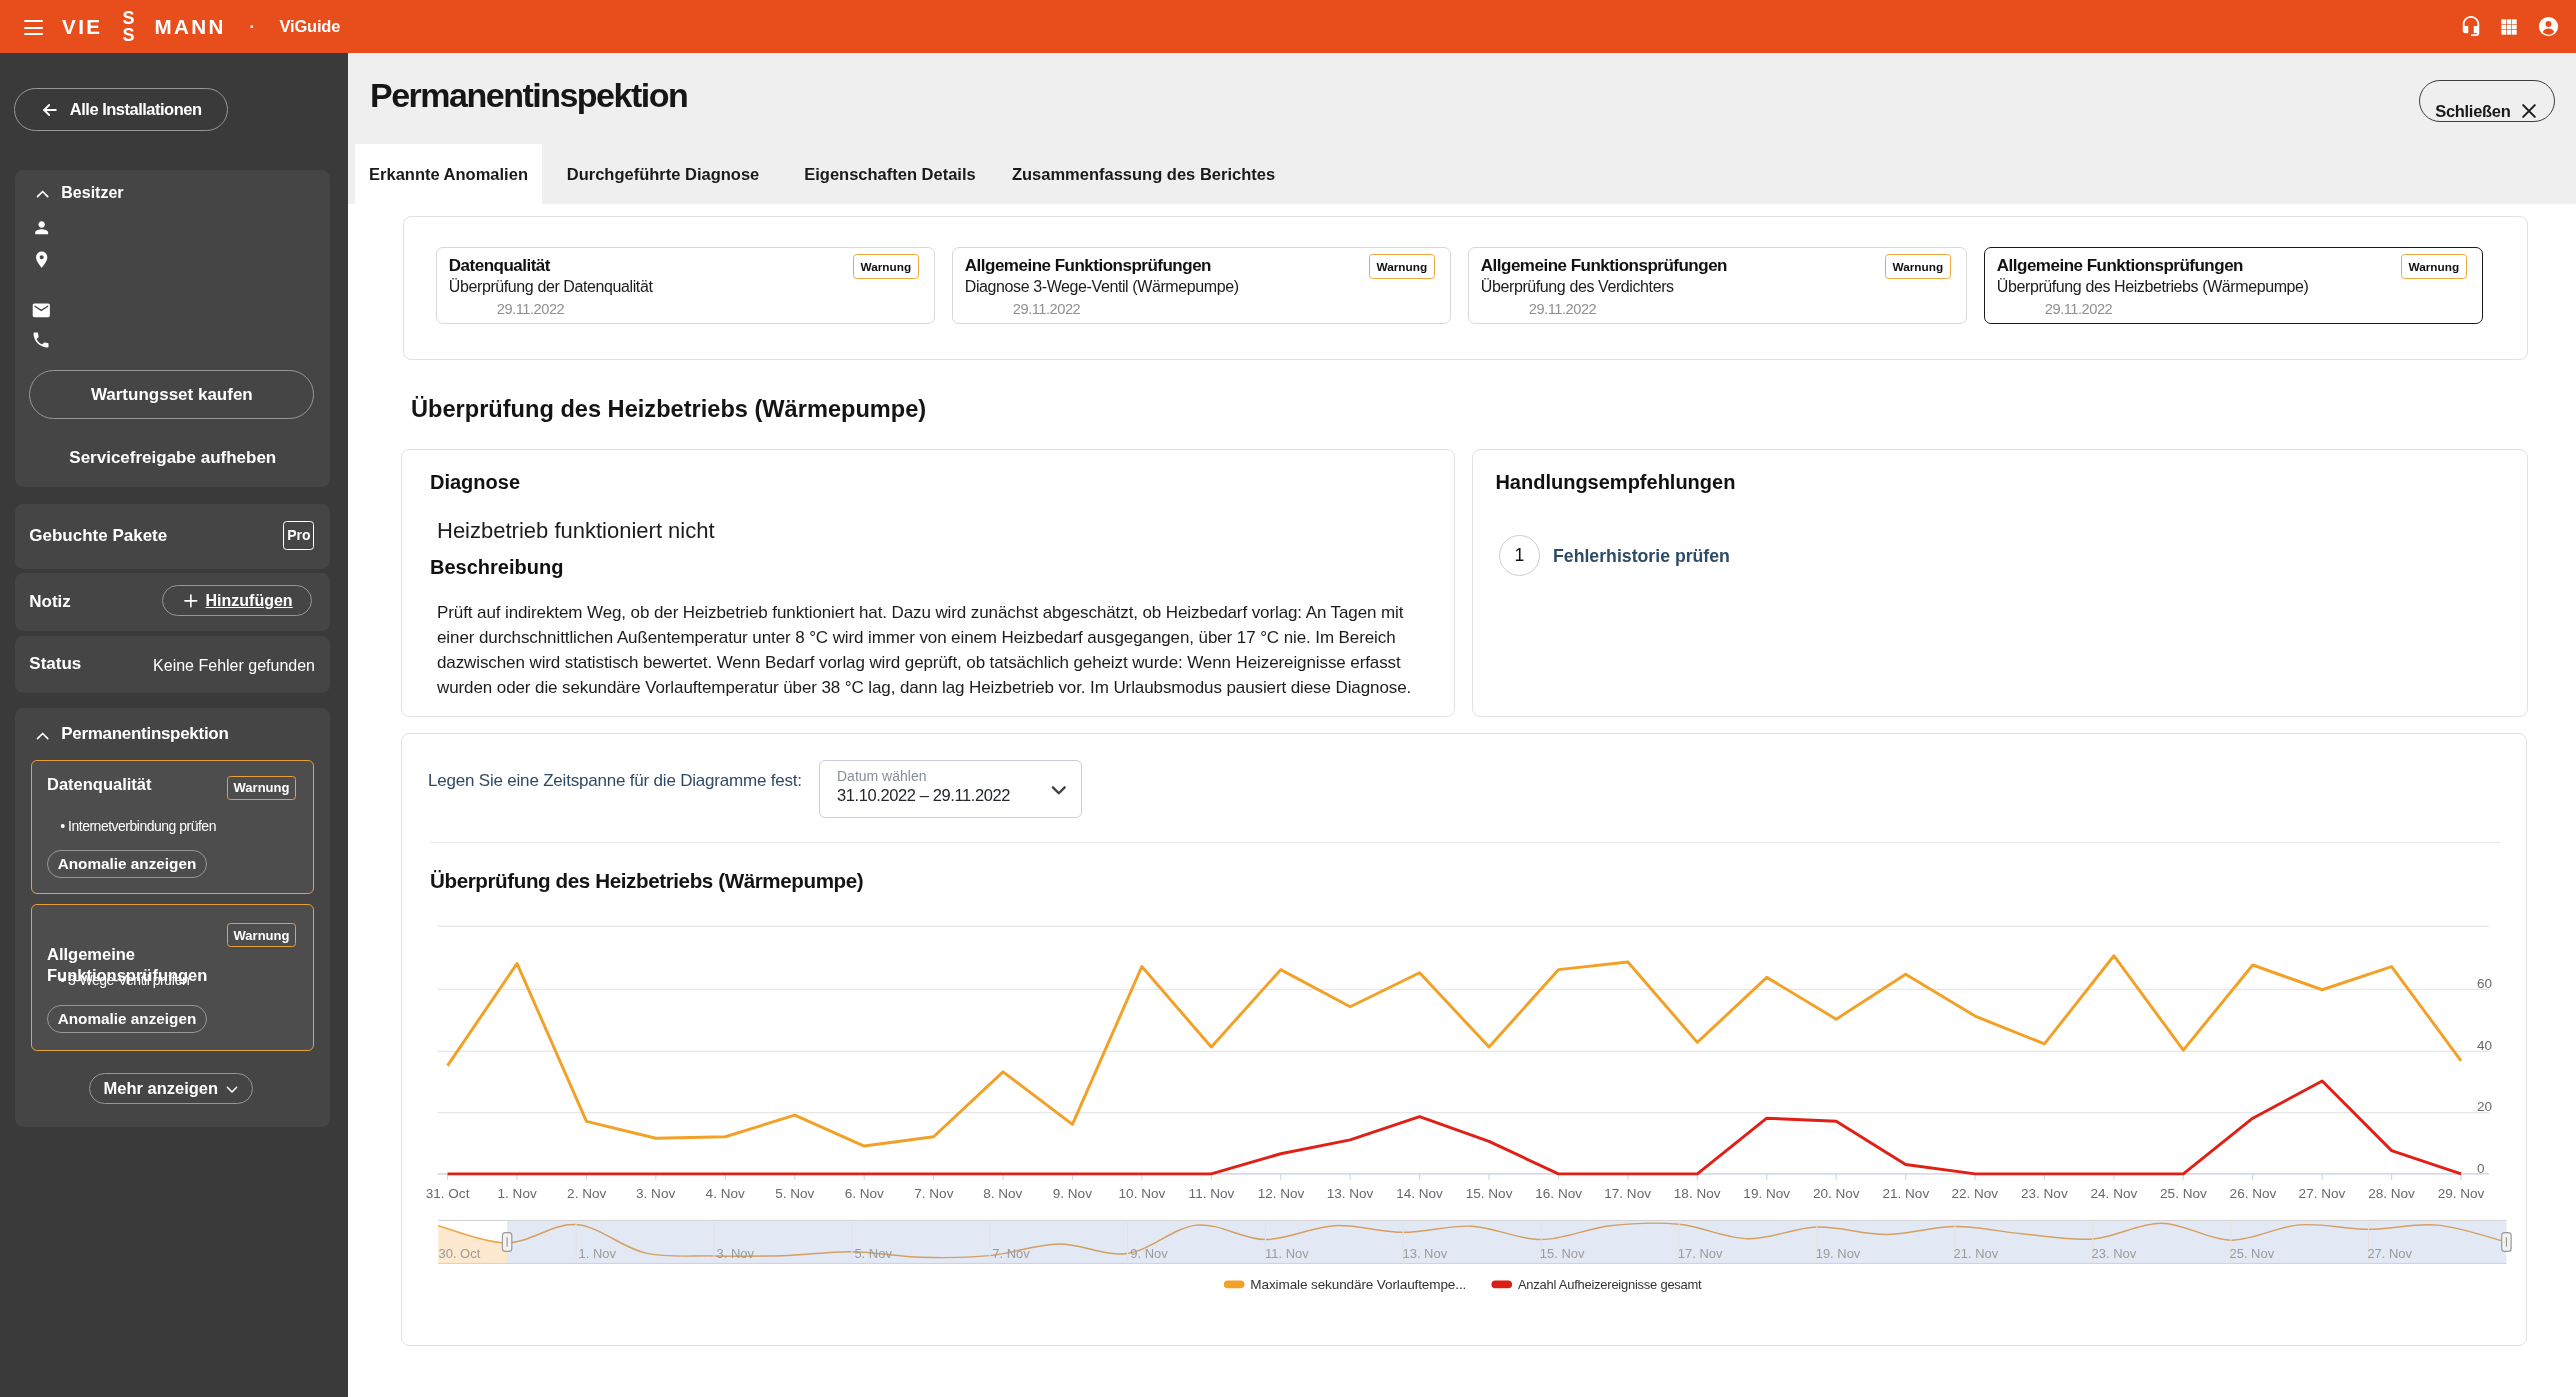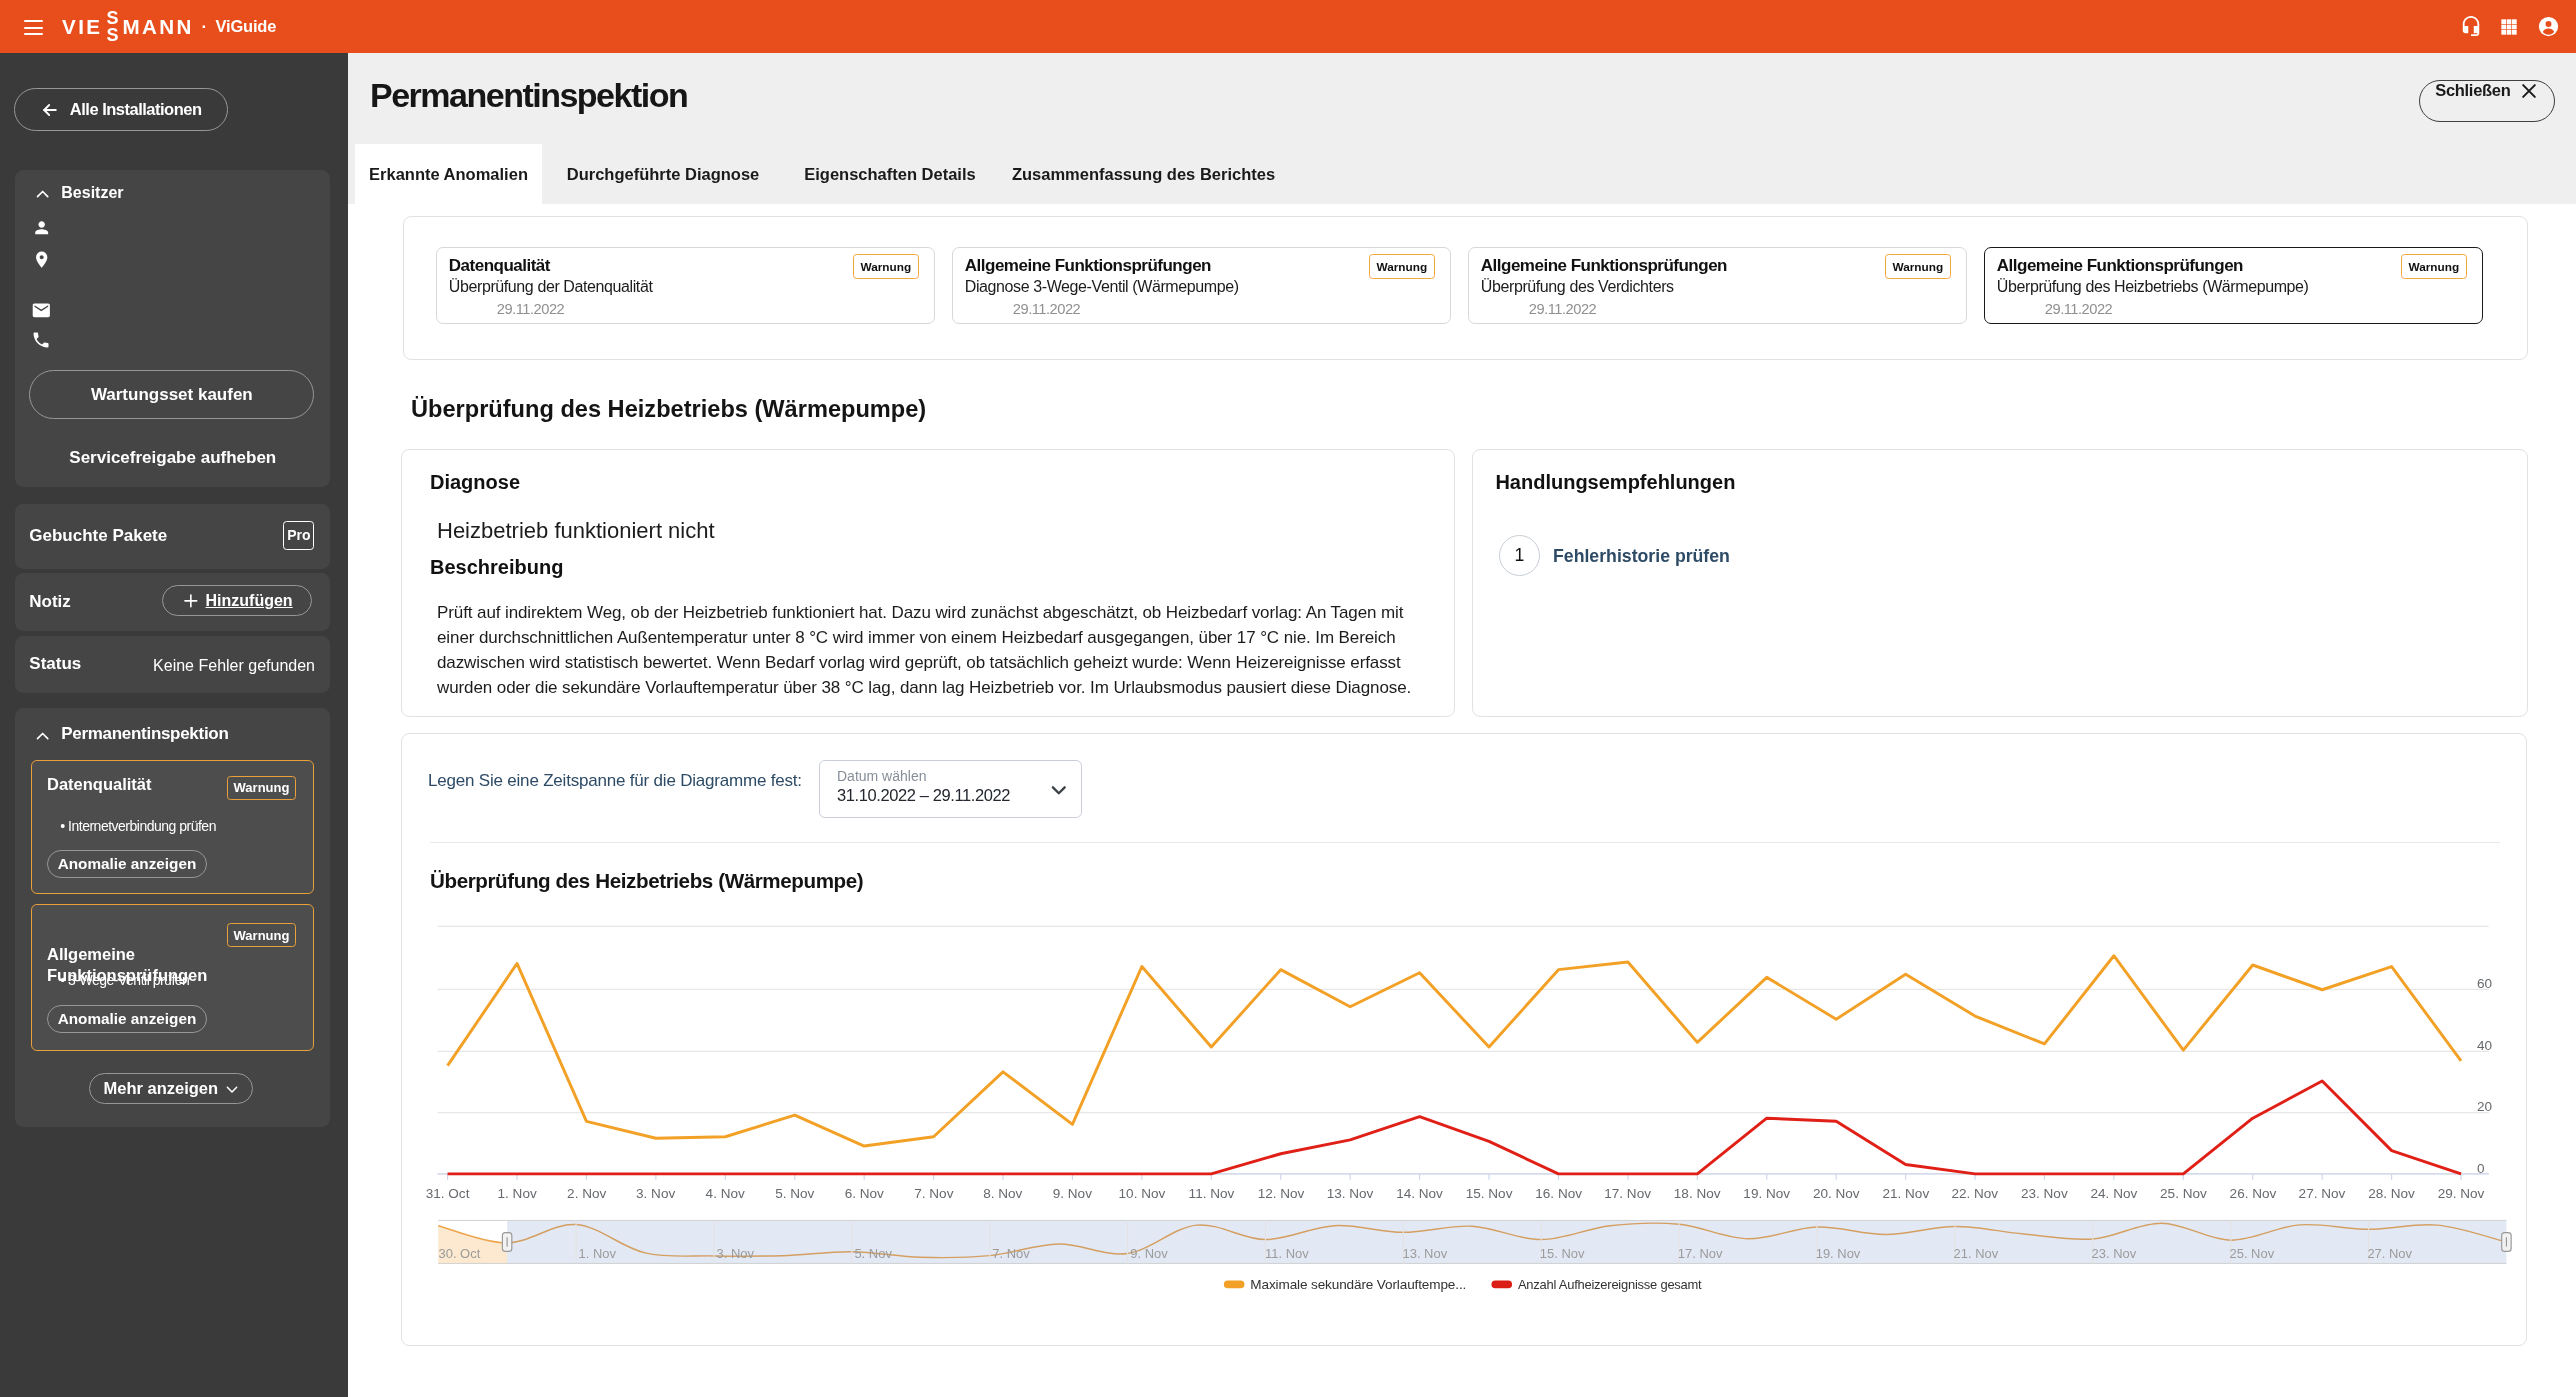--- a/index.html
+++ b/index.html
@@ -1,21 +1,21 @@
 <!DOCTYPE html>
 <html style="font-size:9.4px"><head><meta charset="utf-8">
 <style>
 *{margin:0;padding:0;box-sizing:border-box;}
 html,body{width:2576px;height:1397px;font-family:"Liberation Sans",sans-serif;background:#fff;}
 #page{position:relative;width:2576px;height:1397px;overflow:hidden;}
 .abs{position:absolute;}
 
 #hdr{left:0;top:0;width:2576px;height:53px;background:#e84e1b;}
 .hbar{position:absolute;left:23.6px;width:19.4px;height:2.4px;background:#fff;border-radius:1.2px;}
-#logo{position:absolute;left:62px;top:0;height:53px;display:flex;align-items:center;color:#fff;}
+#logo{position:absolute;left:62px;top:0;height:53px;display:flex;align-items:center;color:#fff;gap:16px;}
 .lgtxt{font-weight:bold;font-size:20.6px;letter-spacing:2.4px;}
 #sscol{display:flex;flex-direction:column;align-items:center;width:17.7px;margin:0 1.2px;}
 #sscol span{font-weight:bold;font-size:18px;line-height:17px;}
 .viguide{font-size:16.5px;font-weight:600;margin-left:8.3px;letter-spacing:-0.2px;}
 .dot{font-size:17px;font-weight:bold;margin-left:7.7px;}
 
 #side{left:0;top:53px;width:348px;height:1344px;background:#3a3a3a;color:#fff;}
 .scard{position:absolute;left:15.3px;width:315px;background:#454545;border-radius:8.3px;}
 .pill{display:flex;align-items:center;justify-content:center;border:1.2px solid #979797;border-radius:28px;color:#fff;font-weight:bold;background:transparent;}
 
@@ -141,21 +141,21 @@
     </div>
     <div class="pill abs" style="left:74px;top:365px;width:164px;height:31px;font-size:16.5px;gap:7px;">Mehr anzeigen <svg viewBox="0 0 24 24" width="14" height="14" fill="none" stroke="#fff" stroke-width="2.6" stroke-linecap="round" stroke-linejoin="round">
             <path d="M4 9l8 8 8-8"></path>
           </svg></div>
   </div>
 </div>
 
 <div class="abs" style="left:370px;top:76px;">
       <h1>Permanentinspektion</h1>
     </div>
-<div class="abs" style="left:2419px;top:80px;width:136px;height:42px;border:1.2px solid #3f3f3f;border-radius:23.6px;display:flex;align-items:flex-start;justify-content:center;gap:8.3px;font-size:16.5px;letter-spacing:-0.3px;font-weight:bold;color:#1a1a1a;">Schließen <svg viewBox="0 0 24 24" width="20" height="20" fill="none" stroke="#1a1a1a" stroke-width="2.4" stroke-linecap="round">
+<div class="abs" style="left:2419px;top:80px;width:136px;height:42px;border:1.2px solid #3f3f3f;border-radius:23.6px;display:flex;align-items:flex-end;justify-content:center;gap:8.3px;font-size:16.5px;letter-spacing:-0.3px;font-weight:bold;color:#1a1a1a;">Schließen <svg viewBox="0 0 24 24" width="20" height="20" fill="none" stroke="#1a1a1a" stroke-width="2.4" stroke-linecap="round">
         <path d="M5 5l14 14M19 5L5 19"></path>
       </svg></div>
 <div class="tab" style="left:355px;width:187px;background:#fff;">Erkannte Anomalien</div>
 <div class="tab" style="left:542px;width:242px;">Durchgeführte Diagnose</div>
 <div class="tab" style="left:784px;width:212px;">Eigenschaften Details</div>
 <div class="tab" style="left:996px;width:295px;">Zusammenfassung des Berichtes</div>
 
 <div class="card" style="left:403px;top:216px;width:2125px;height:144px;"></div>
 <div class="minicard" style="left:436px;">
   <div class="t">Datenqualität</div>

